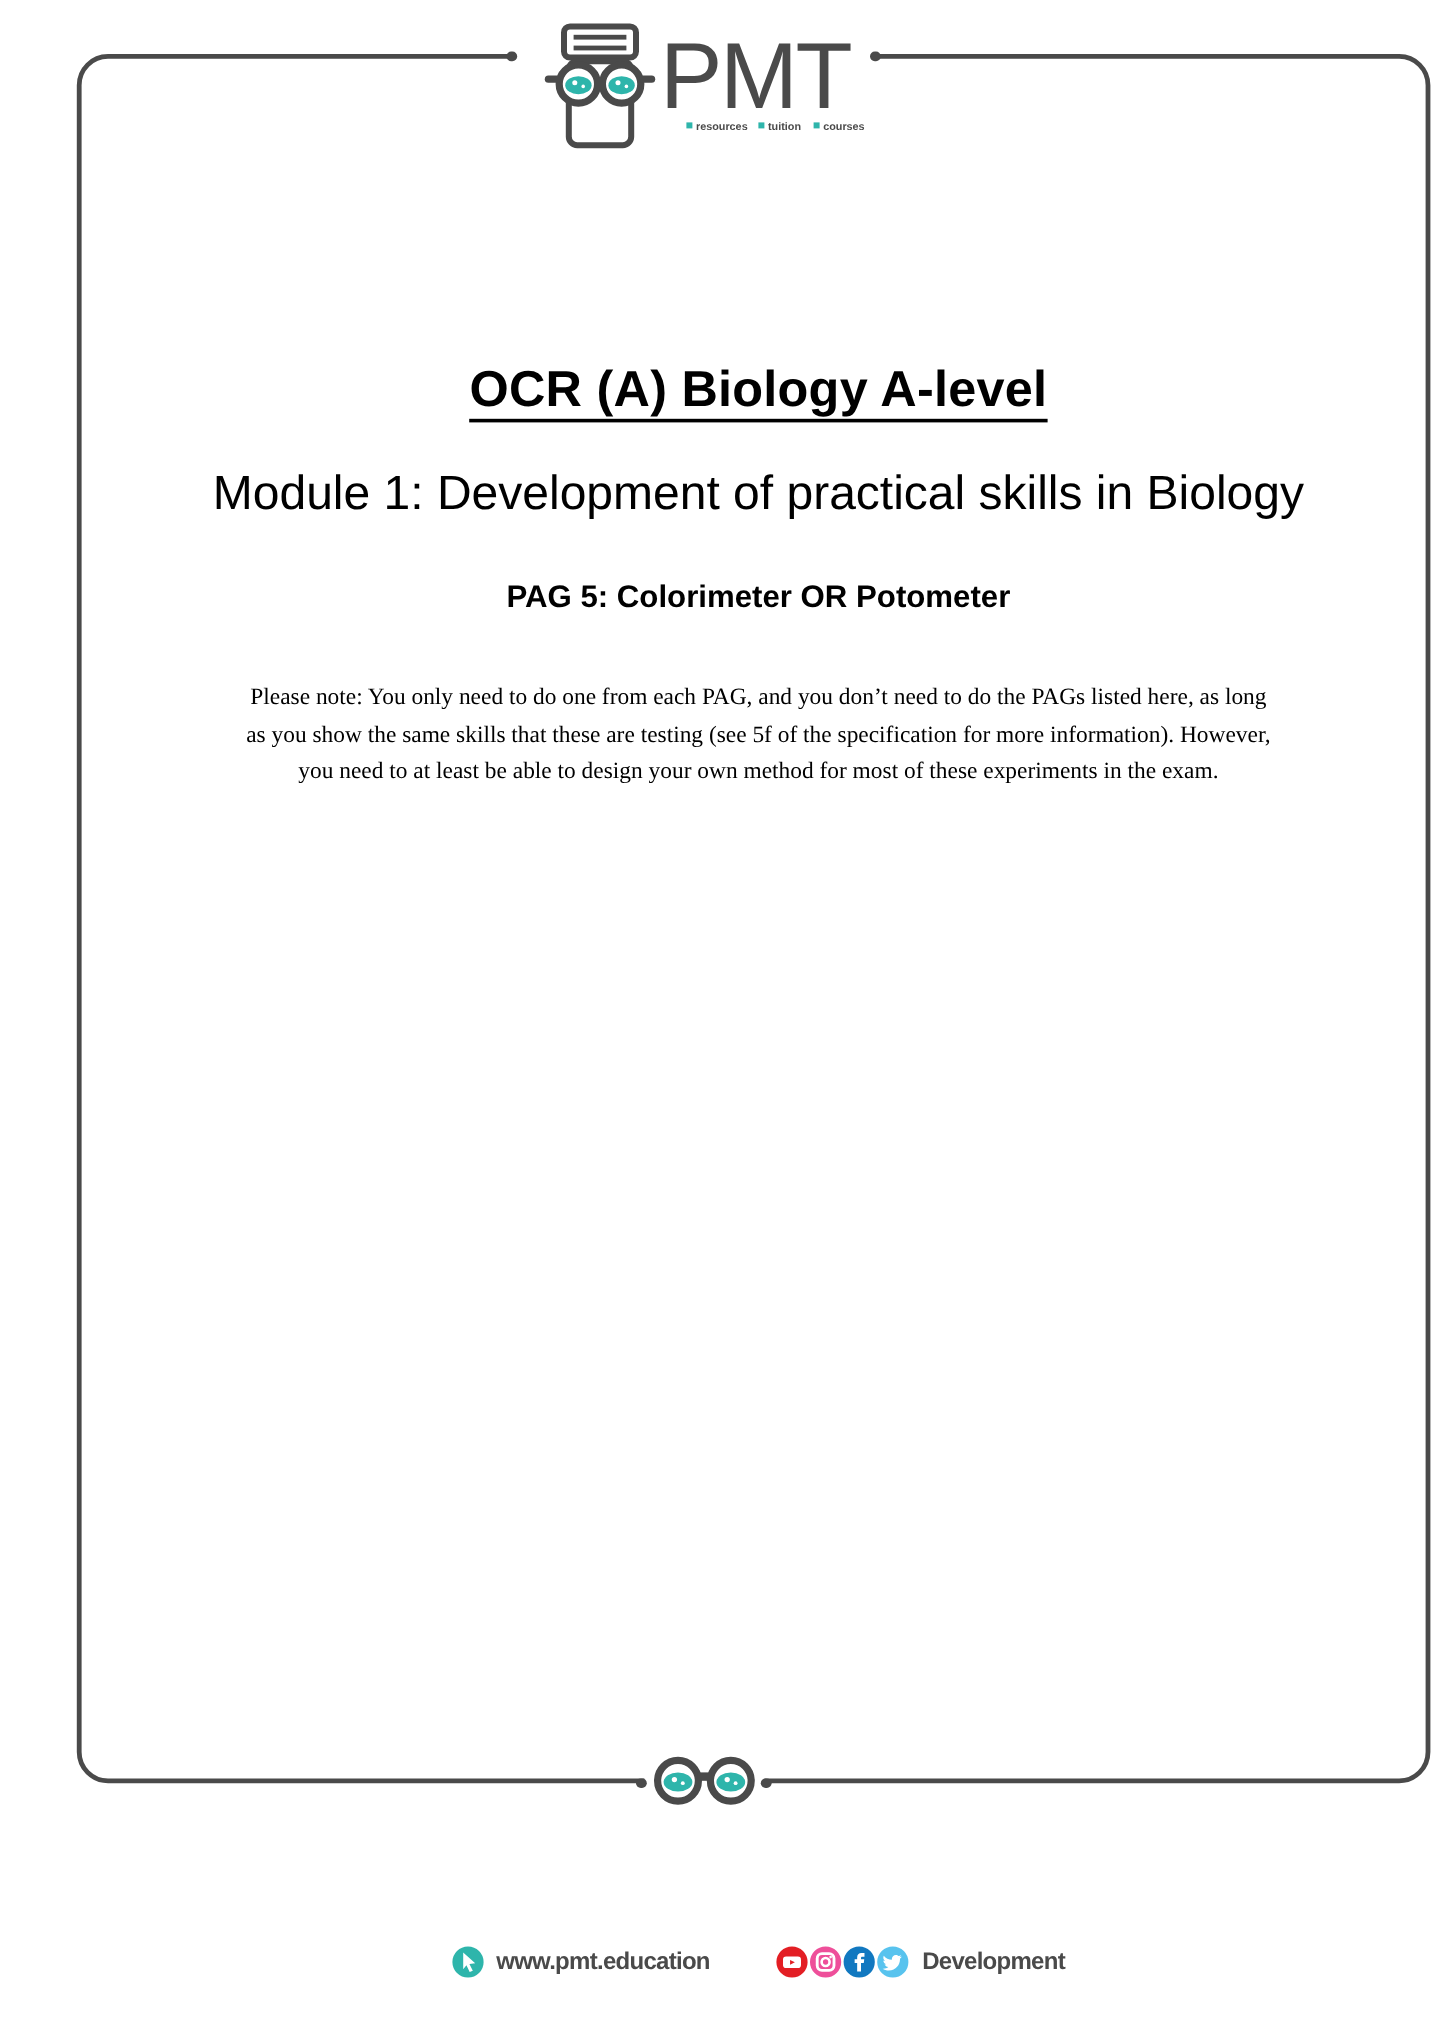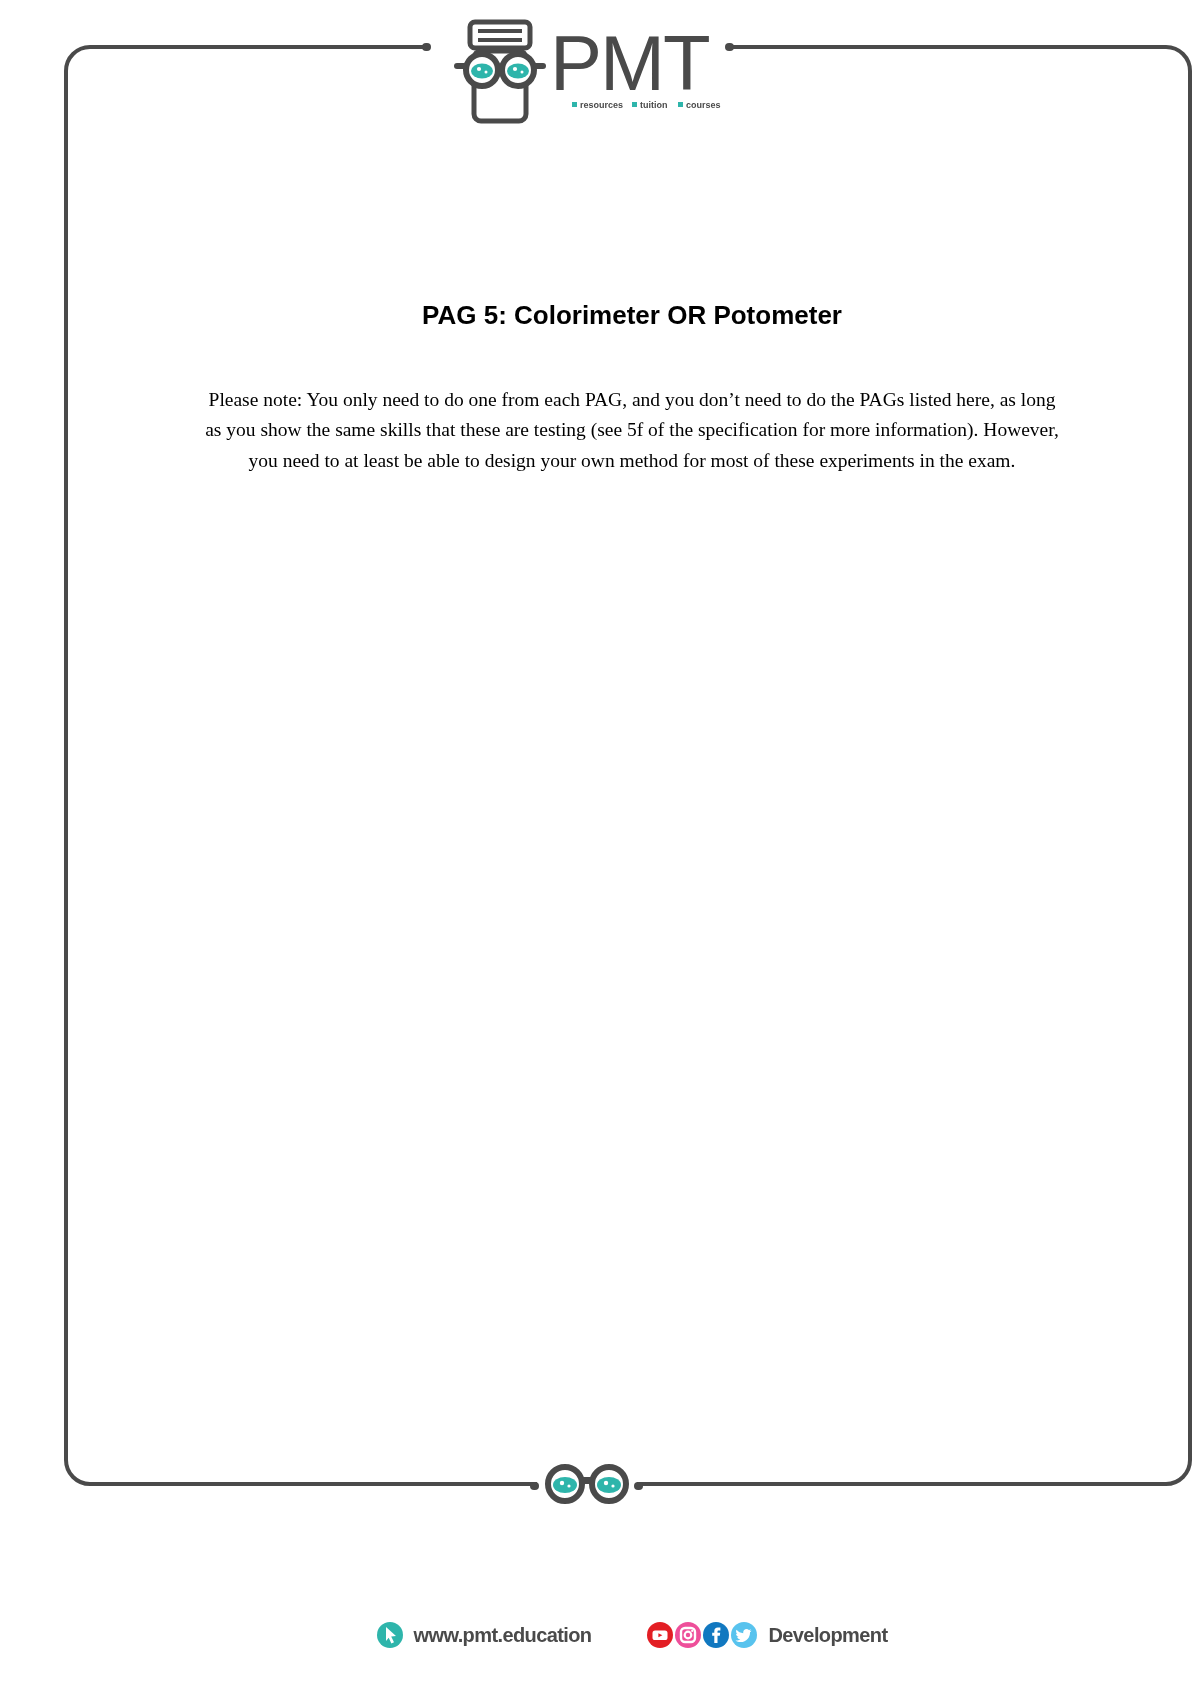--- a/index.html
+++ b/index.html
@@ -228,20 +228,22 @@
           <rect x="82" y="76" width="5" height="5" fill="#2eb5ab"></rect>
           <text x="90" y="82" font-family="Liberation Sans, sans-serif" font-size="9" font-weight="bold" fill="#4a4a4a">tuition</text>
           <rect x="128" y="76" width="5" height="5" fill="#2eb5ab"></rect>
           <text x="136" y="82" font-family="Liberation Sans, sans-serif" font-size="9" font-weight="bold" fill="#4a4a4a">courses</text>
         </g>
       </svg>
     </div>
   </div>
 
   <div class="content">
+    <h1 class="title-main"><span class="u">OCR (A) Biology A-level</span></h1>
+    <h2 class="title-sub">Module 1: Development of practical skills in Biology</h2>
     <h3 class="title-pag">PAG 5: Colorimeter OR Potometer</h3>
     <p class="note">Please note: You only need to do one from each PAG, and you don’t need to do the PAGs listed here, as long as you show the same skills that these are testing (see 5f of the specification for more information). However, you need to at least be able to design your own method for most of these experiments in the exam.</p>
   </div>
 
   <div class="glasses">
     <svg viewBox="0 0 100 48" width="100" height="48" aria-hidden="true">
       <circle cx="28" cy="24" r="17" fill="#ffffff" stroke="#4a4a4a" stroke-width="6"></circle>
       <circle cx="72" cy="24" r="17" fill="#ffffff" stroke="#4a4a4a" stroke-width="6"></circle>
       <rect x="44" y="17" width="12" height="7" fill="#4a4a4a"></rect>
       <ellipse cx="28" cy="25" rx="12" ry="8" fill="#2eb5ab"></ellipse>

